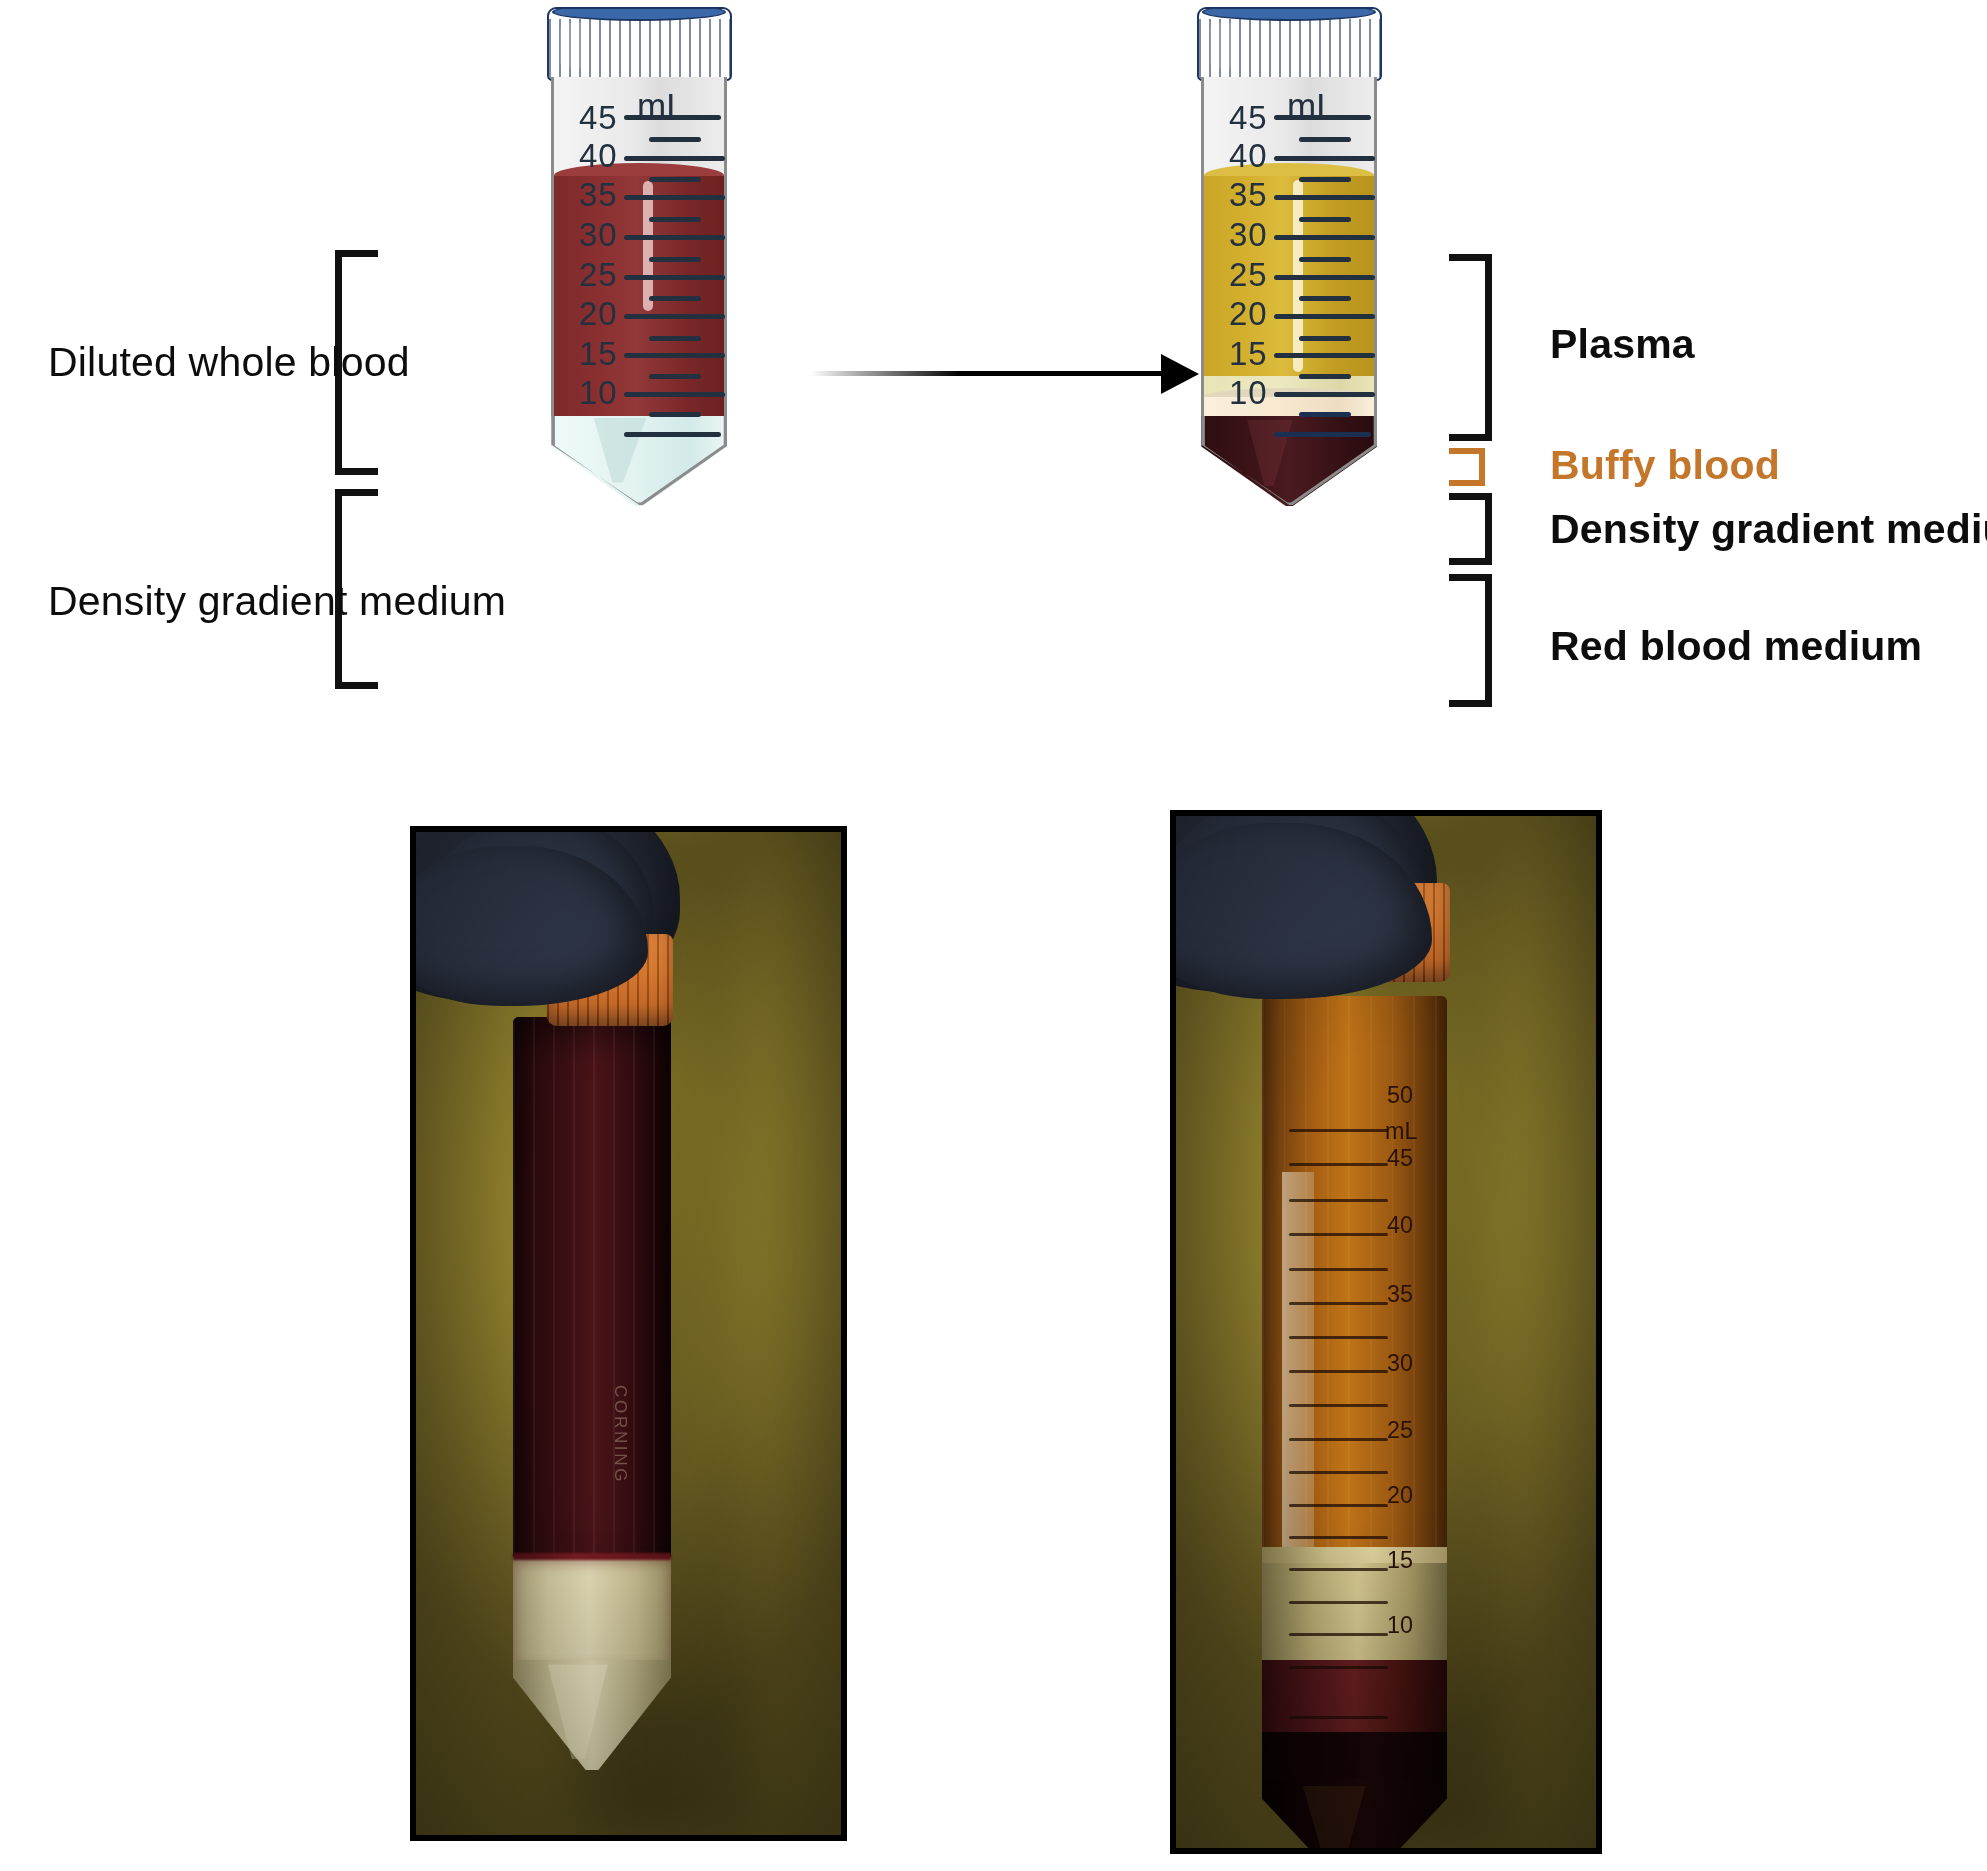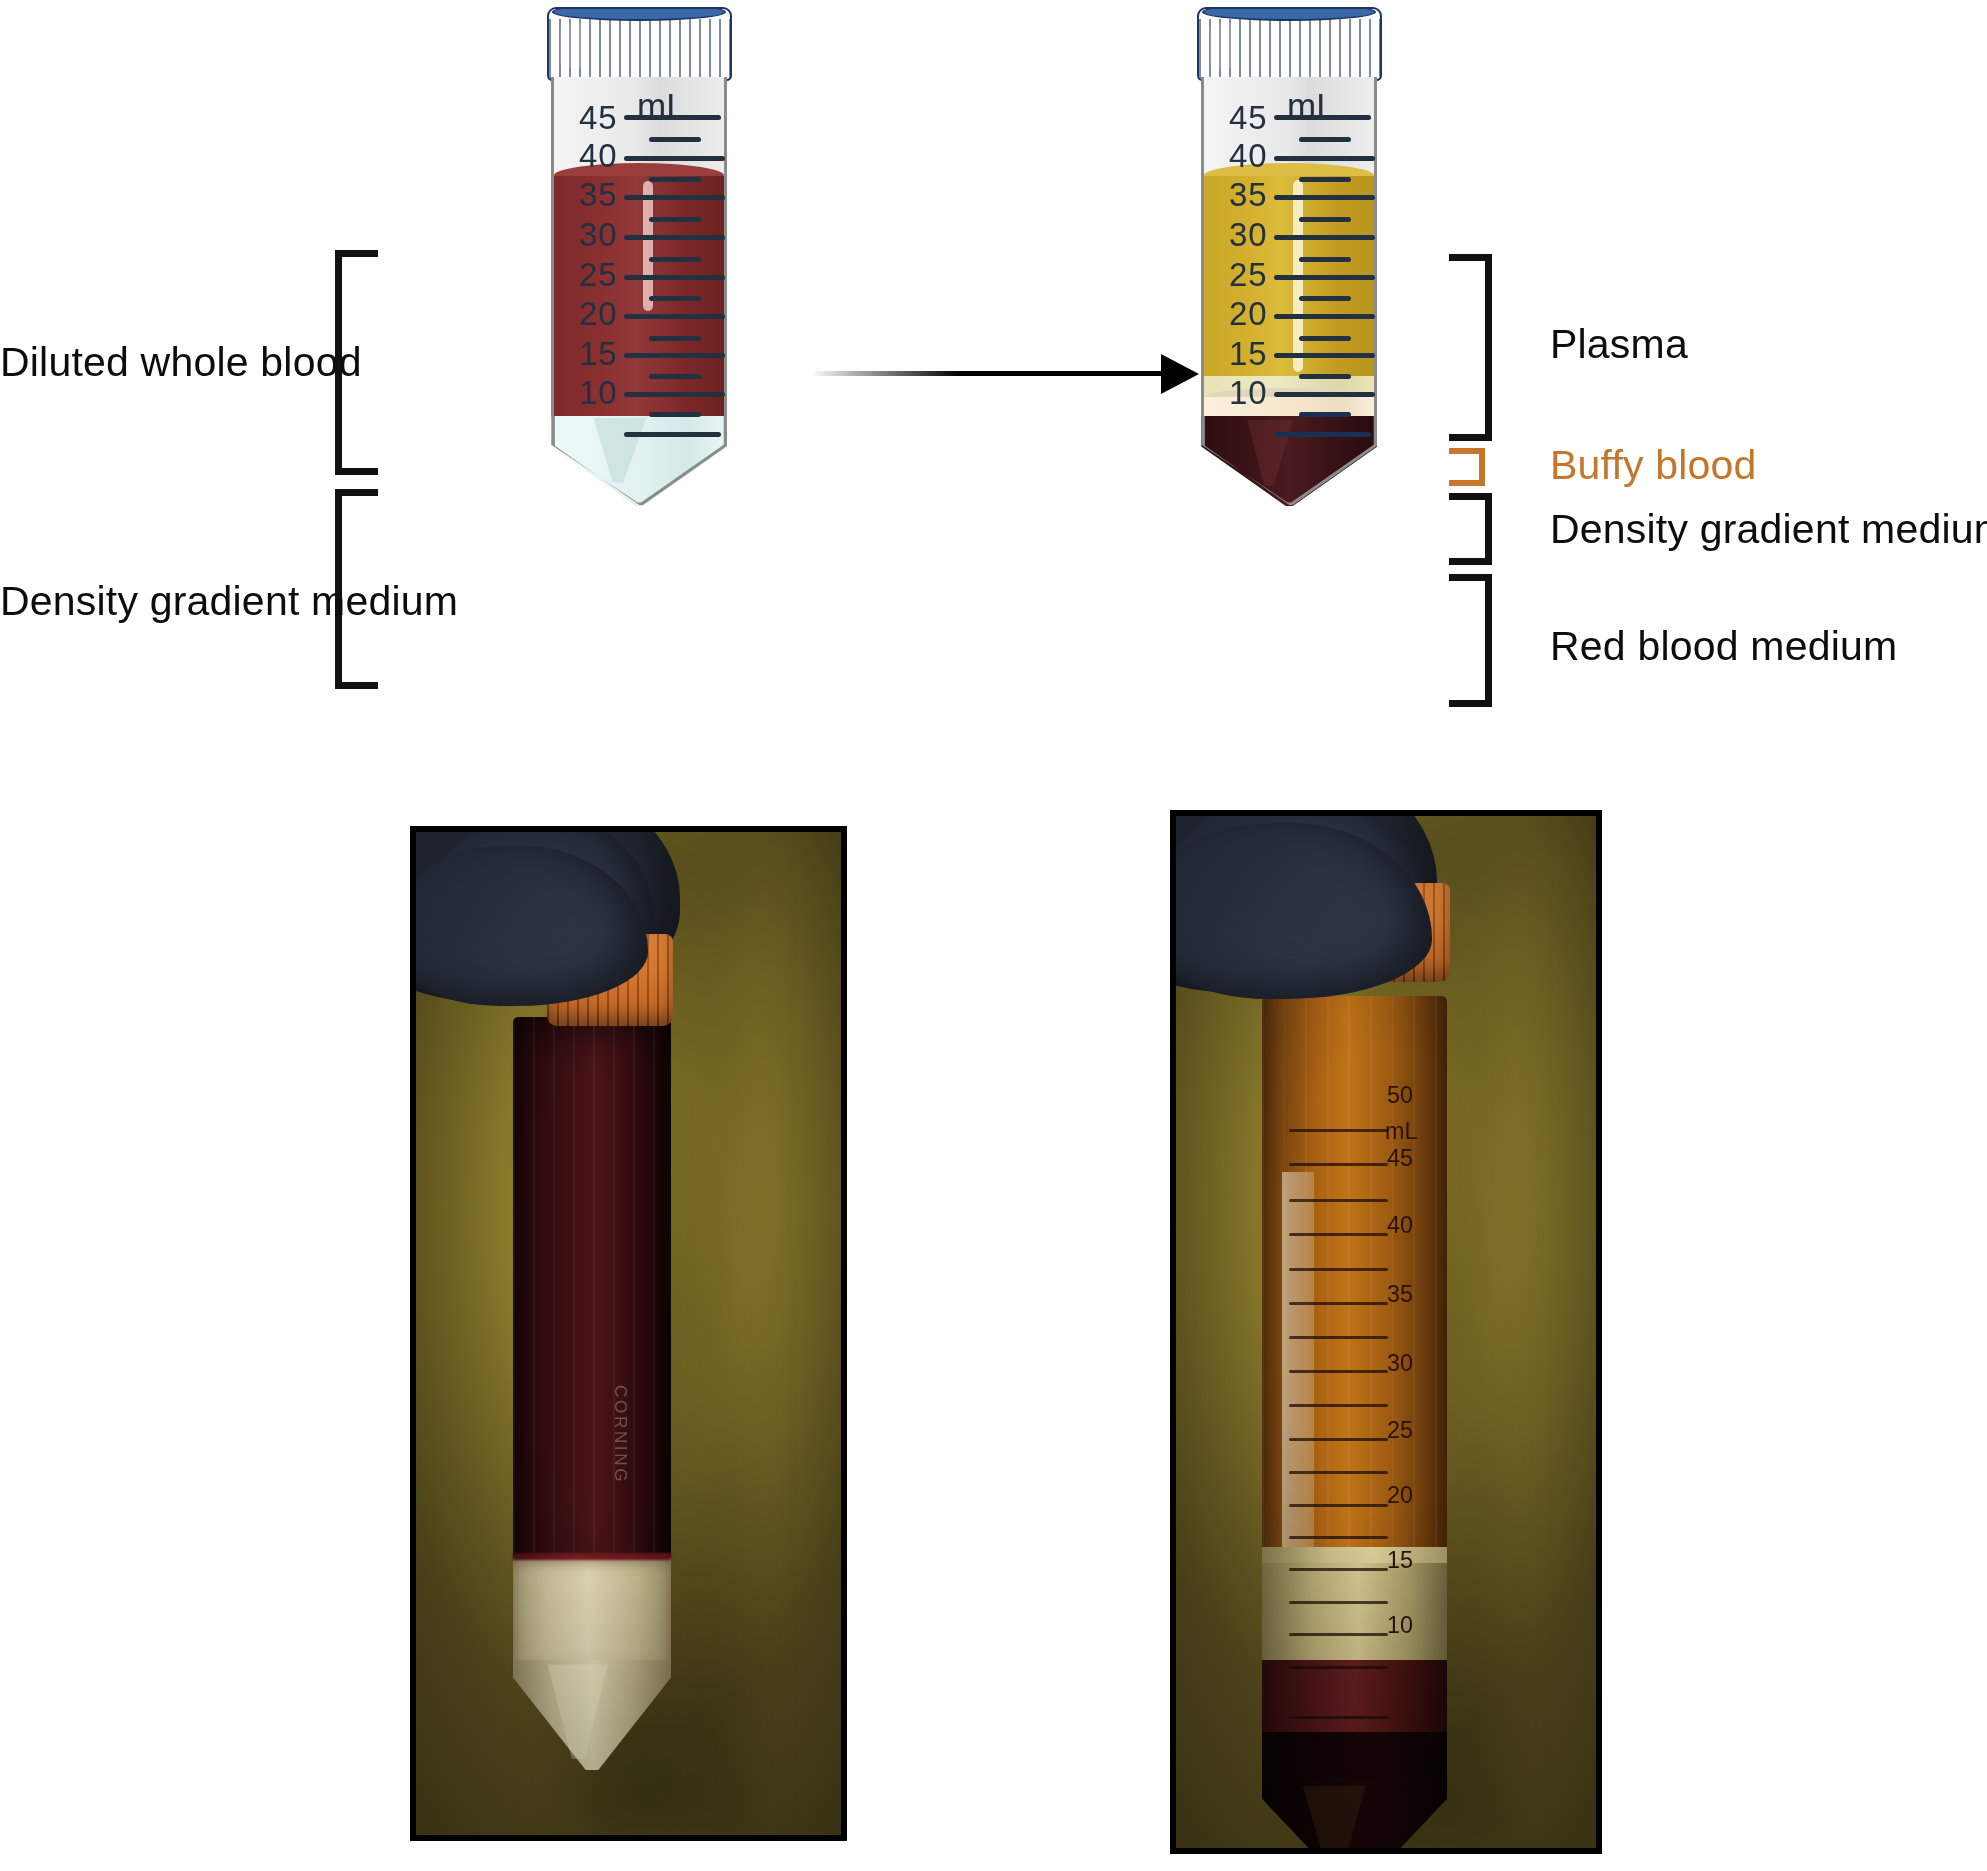--- a/index.html
+++ b/index.html
@@ -3,22 +3,22 @@
 <meta charset="utf-8">
 <style>
   html,body{margin:0;padding:0;background:#fff;}
   body{width:1987px;height:1871px;position:relative;overflow:hidden;
        font-family:"Liberation Sans","DejaVu Sans",sans-serif;color:#111;}
   .abs{position:absolute;}
 
   
   .lbl{font-size:41px;line-height:1.1;white-space:nowrap;color:#0d0d0d;letter-spacing:0.2px;}
   .lbl.orange{color:#c4762a;}
-  .lbl.r{text-align:left;}
-  .lbl.l{text-align:right;}
+  .lbl.r{text-align:left;font-weight:bold;}
+  .lbl.l{text-align:right;padding-left:48px;}
 
   
   .tube{position:absolute;}
   .cap{position:absolute;border-radius:9px 9px 5.4px 5.4px;
        background:linear-gradient(90deg,#23487e 0%,#2f5c9b 12%,#3c6cb0 30%,#2f5c9b 55%,#24497f 78%,#1d3c६b 100%);
        border:2.7px solid #1b3663;box-sizing:border-box;overflow:hidden;}
   .cap .top{position:absolute;left:2%;right:2%;top:-9%;height:26%;border-radius:50%;
             background:#3a68a8;border:2.7px solid #1b3663;box-sizing:border-box;}
   .cap .ribs{position:absolute;left:0;right:0;top:14%;bottom:0;
              background:repeating-linear-gradient(90deg,

